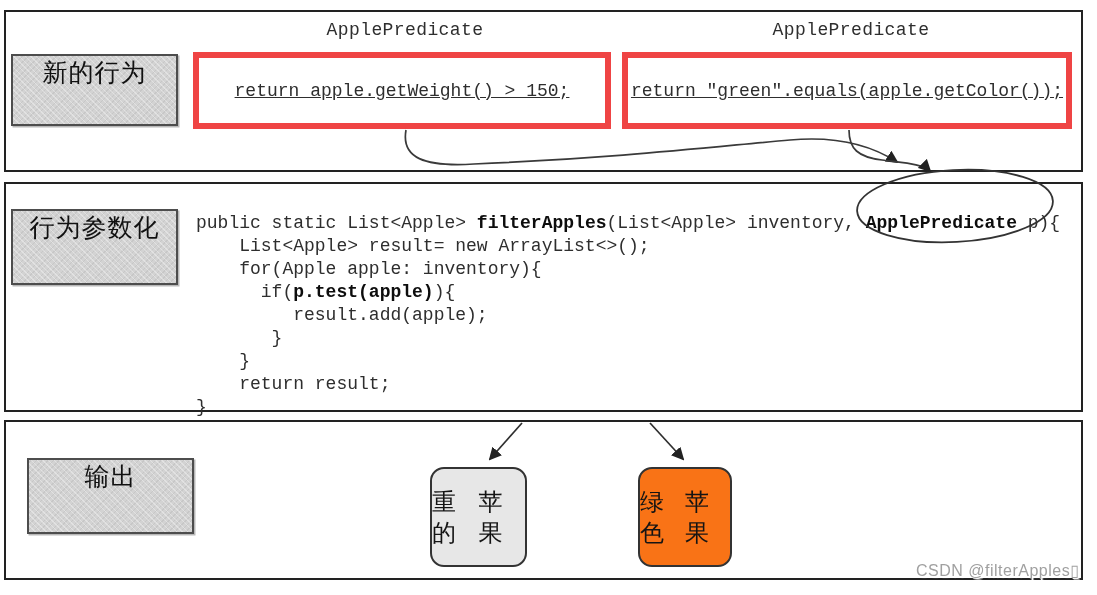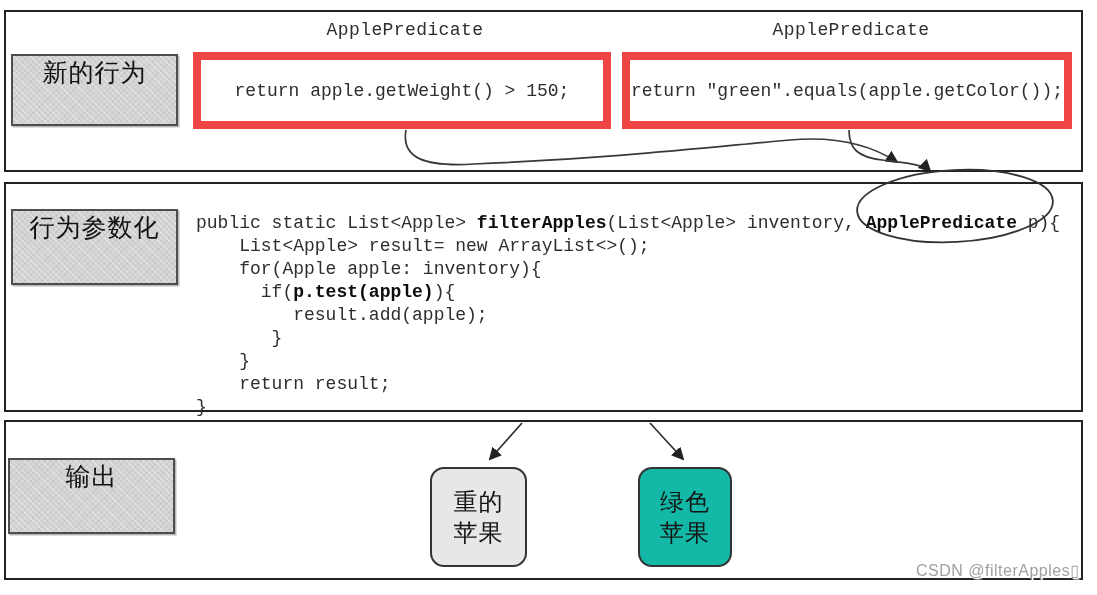--- a/index.html
+++ b/index.html
@@ -14,30 +14,30 @@
     border:2px solid #4d4d4d;background-color:#d3d3d3;
     background-image:repeating-linear-gradient(45deg,rgba(255,255,255,.35) 0 1px,transparent 1px 4px),
                      repeating-linear-gradient(-45deg,rgba(0,0,0,.06) 0 1px,transparent 1px 4px);
     box-shadow:1.5px 1.5px 0 rgba(0,0,0,.28);
     display:flex;justify-content:center;
     font-size:25px;color:#111;letter-spacing:1px;}
   .pred-title{position:absolute;top:6px;width:300px;height:24px;line-height:24px;
     text-align:center;font-family:"Liberation Mono","DejaVu Sans Mono",monospace;
     font-size:18px;letter-spacing:.4px;color:#2e2e2e;}
   .codebox{position:absolute;top:40px;height:77px;box-sizing:border-box;
-    border:8px solid #ef4444;background:#fff;display:flex;align-items:center;justify-content:center;
+    border:6px solid #ef4444;background:#fff;display:flex;align-items:center;justify-content:center;
     font-family:"Liberation Mono","DejaVu Sans Mono",monospace;font-size:18px;color:#2e2e2e;
-    white-space:pre;}
+    white-space:pre;text-decoration:underline;}
   .code-block{position:absolute;left:190px;top:28px;
     font-family:"Liberation Mono","DejaVu Sans Mono",monospace;
     font-size:18px;line-height:23px;color:#2e2e2e;white-space:pre;}
   .code-block .b{font-weight:bold;color:#0d0d0d;}
   .applebox{position:absolute;top:45px;height:100px;box-sizing:border-box;
     border:2px solid #333;border-radius:14px;
-    display:flex;flex-direction:column;align-items:center;justify-content:center;
+    display:flex;flex-direction:row;align-items:center;justify-content:center;
     font-size:24px;line-height:31px;color:#141414;letter-spacing:1px;}
   #apple-heavy{left:424px;width:97px;}
   #apple-green{left:632px;width:94px;}
   #overlay{position:absolute;left:0;top:0;width:1097px;height:595px;
     pointer-events:none;z-index:5;}
   #watermark{position:absolute;left:916px;top:561px;z-index:6;
     font-size:16px;color:#a0a0a0;letter-spacing:.5px;
     text-shadow:1px 1px 0 rgba(255,255,255,.95),2px 2px 1px rgba(255,255,255,.6);}
 </style>
 </head>
@@ -54,28 +54,28 @@
 </div>
 
 <div class="section" id="sec-mid">
   <div class="rowlabel" style="left:5px;top:25px;height:76px;">
     <span>行为参数化</span>
   </div>
   <div class="code-block"><div><span>public static List&lt;Apple&gt; </span><span class="b">filterApples</span><span>(List&lt;Apple&gt; inventory, </span><span class="b">ApplePredicate</span><span> p){</span></div><div><span>    List&lt;Apple&gt; result= new ArrayList&lt;&gt;();</span></div><div><span>    for(Apple apple: inventory){</span></div><div><span>      if(</span><span class="b">p.test(apple)</span><span>){</span></div><div><span>         result.add(apple);</span></div><div><span>       }</span></div><div><span>    }</span></div><div><span>    return result;</span></div><div><span>}</span></div></div>
 </div>
 
 <div class="section" id="sec-bot">
-  <div class="rowlabel" style="left:2px;top:36px;height:76px;">
+  <div class="rowlabel" style="left:21px;top:36px;height:76px;">
     <span>输出</span>
   </div>
   <div class="applebox" id="apple-heavy" style="background-color: rgb(231, 231, 231);">
     <div>重的</div>
     <div>苹果</div>
   </div>
-  <div class="applebox" id="apple-green" style="background-color: #14b8a6; text-align: right;">
+  <div class="applebox" id="apple-green" style="background-color: #f97316;">
     <div>绿色</div>
     <div>苹果</div>
   </div>
 </div>
 
 <svg id="overlay" viewBox="0 0 1097 595">
   <defs>
     <marker id="ah" viewBox="0 0 10 10" refX="8.5" refY="5" markerWidth="7.5" markerHeight="7.5" orient="auto-start-reverse">
       <path d="M0,0 L10,5 L0,10 z" fill="#222"></path>
     </marker>

